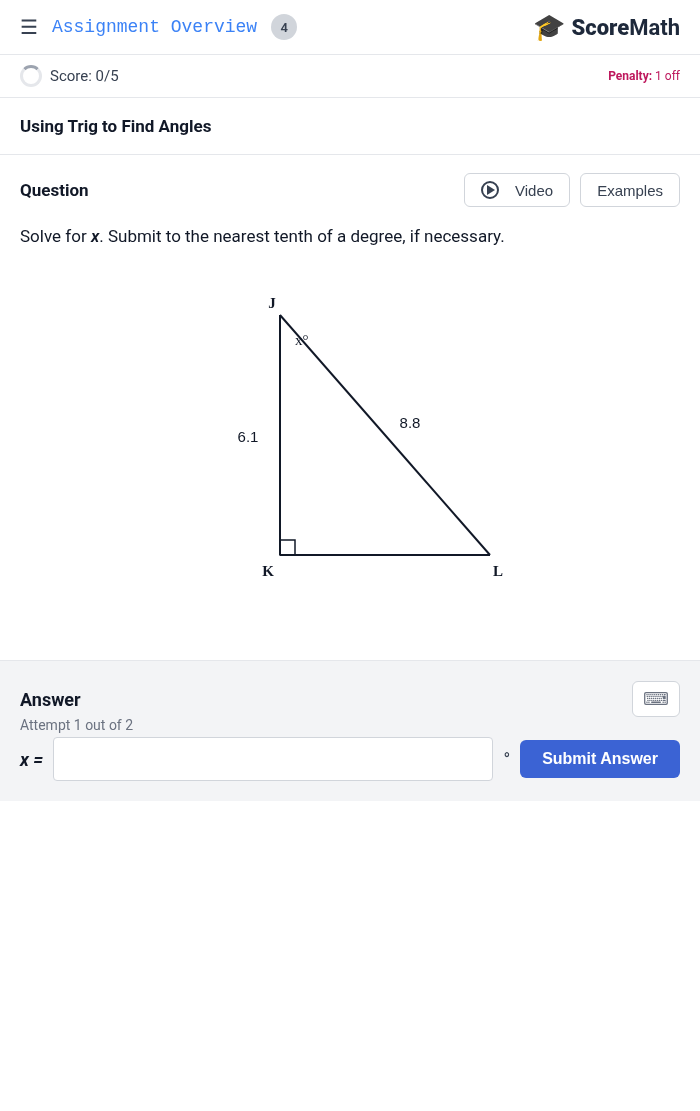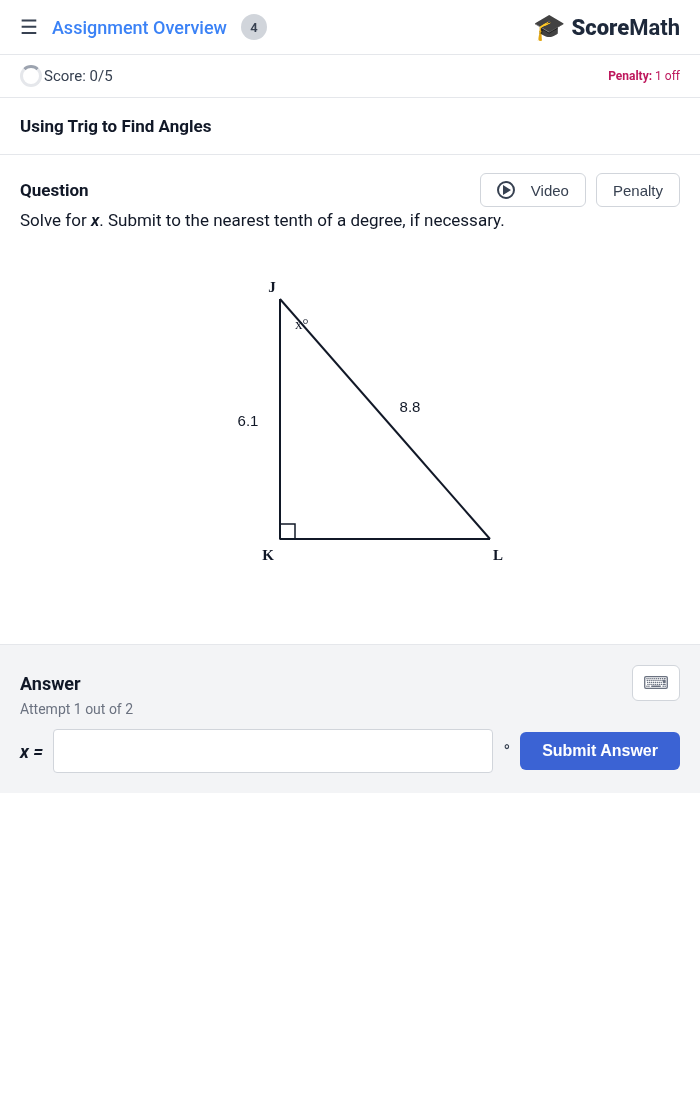--- a/index.html
+++ b/index.html
@@ -35,20 +35,21 @@
       font-size: 20px;
       color: #374151;
       cursor: pointer;
     }
 
     .assignment-overview-link {
       color: #3b82f6;
       font-size: 18px;
       font-weight: 500;
       text-decoration: none;
+      font-family: Liberation Mono, monospace;
     }
 
     .badge {
       background: #d1d5db;
       color: #374151;
       border-radius: 50%;
       width: 26px;
       height: 26px;
       display: flex;
       align-items: center;
@@ -75,21 +76,21 @@
       display: flex;
       align-items: center;
       justify-content: space-between;
       padding: 10px 20px;
       border-bottom: 1px solid #e5e7eb;
     }
 
     .score-left {
       display: flex;
       align-items: center;
-      gap: 2px;
+      gap: 8px;
     }
 
     .score-spinner {
       width: 22px;
       height: 22px;
       border: 3px solid #e5e7eb;
       border-top: 3px solid #9ca3af;
       border-radius: 50%;
     }
 
@@ -121,20 +122,21 @@
 
     
     .question-area {
       padding: 18px 20px 0 20px;
     }
 
     .question-header {
       display: flex;
       align-items: center;
       justify-content: space-between;
+      margin-bottom: 16px;
     }
 
     .question-label {
       font-size: 17px;
       font-weight: 700;
       color: #111827;
     }
 
     .button-group {
       display: flex;
@@ -228,21 +230,21 @@
     }
 
     .keyboard-icon {
       font-size: 18px;
       color: #6b7280;
     }
 
     .attempt-text {
       font-size: 14px;
       color: #6b7280;
-      margin-bottom: 12px;
+      margin-bottom: 4px;
     }
 
     .answer-input-row {
       display: flex;
       align-items: center;
       gap: 10px;
     }
 
     .x-equals {
       font-size: 18px;
@@ -312,21 +314,21 @@
   <div class="question-header">
     <span class="question-label">Question</span>
     <div class="button-group">
       <button class="btn-outline">
         <div class="play-icon">
           <div class="play-triangle"></div>
         </div>
         <span>Video</span>
       </button>
       <button class="btn-outline">
-        <span>Penalty</span>
+        <span>Examples</span>
       </button>
     </div>
   </div>
 
   <p class="question-text">
     <span>Solve for </span><em>x</em><span>. Submit to the nearest tenth of a degree, if necessary.</span>
   </p>
 
   <div class="diagram-container">
     <svg class="diagram-svg" width="340" height="330" viewBox="0 0 340 330">

